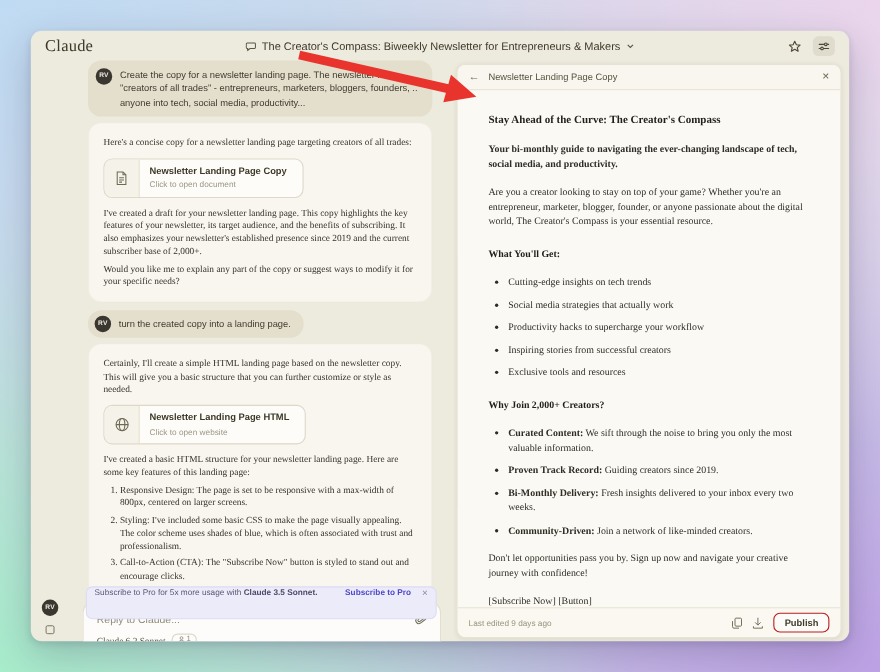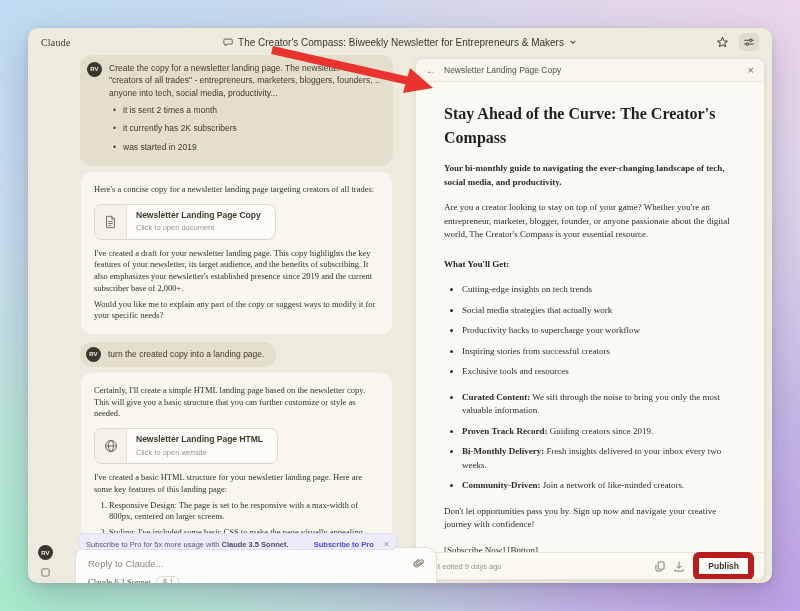--- a/index.html
+++ b/index.html
@@ -16,21 +16,21 @@
     position:relative;
   }
 
   
   .app-window {
     position:absolute; left:28px; top:28px; width:744px; height:555px;
     background:#edeade; border-radius:10px; overflow:hidden;
     box-shadow:0 12px 34px rgba(40,30,70,.22), 0 2px 6px rgba(40,30,70,.12);
   }
   .app-header { position:absolute; left:0; top:0; right:0; height:28px; display:flex; align-items:center; padding:0 13px; }
-  .brand { font-family:"Liberation Serif", serif; font-size:10px; color:#3d3929; letter-spacing:.2px; }
+  .brand { font-family:"Liberation Serif", serif; font-size:15px; color:#3d3929; letter-spacing:.2px; }
   .chat-title-wrap { position:absolute; left:50%; top:0; height:28px; transform:translateX(-50%); display:flex; align-items:center; gap:5px; white-space:nowrap; }
   .chat-title { font-size:10px; color:#3d3929; }
   .header-actions { margin-left:auto; display:flex; align-items:center; gap:7px; }
   .icon-btn { display:flex; align-items:center; justify-content:center; width:20px; height:18px; border-radius:5px; cursor:pointer; }
   .icon-btn.boxed { background:#e0dccd; }
 
   svg.ic { display:block; }
 
   
   .chat-area { position:absolute; left:52px; top:27px; width:313px; }
@@ -58,32 +58,32 @@
     display:inline-flex; align-items:stretch; background:#fdfcf8;
     border:1px solid #ddd8c8; border-radius:8px; margin:4px 0; cursor:pointer; overflow:hidden;
   }
   .artifact-card .icon-cell { width:32px; display:flex; align-items:center; justify-content:center; background:#f5f3e9; border-right:1px solid #e5e1d2; }
   .artifact-card .meta { padding:5px 14px 5px 9px; font-family:"Liberation Sans", sans-serif; }
   .artifact-card .a-title { font-size:8.5px; font-weight:700; color:#3d3929; }
   .artifact-card .a-sub { font-size:7.5px; color:#9b9684; margin-top:2px; }
 
   
   .pro-banner {
-    position:absolute; left:50px; top:505px; width:319px; height:17px; z-index:6;
+    position:absolute; left:50px; top:505px; width:319px; height:30px; z-index:6;
     background:#ebebfa; border:1px solid #dddcf2; border-radius:6px;
-    display:flex; align-items:flex-end; gap:4px; padding:0 7px;
+    display:flex; align-items:flex-start; gap:4px; padding:0 7px;
     font-size:7.5px; color:#595777;
   }
   .pro-banner b { color:#4c4a68; }
   .pro-banner .cta { margin-left:auto; color:#4f46c9; font-weight:700; cursor:pointer; }
   .pro-banner .x { color:#8c8aa6; cursor:pointer; font-size:9px; margin-left:6px; }
 
   
   .composer {
-    position:absolute; left:47px; top:519px; width:362px; height:40px; z-index:5;
+    position:absolute; left:47px; top:519px; width:326px; height:40px; z-index:5;
     background:#fdfcfa; border:1px solid #e2ded0; border-bottom:none; border-radius:10px 10px 0 0;
     padding:7px 10px 0 12px;
   }
   .composer .row1 { display:flex; align-items:center; }
   .composer .placeholder { font-size:9.5px; color:#8f8a78; flex:1; }
   .attach-btn { width:16px; height:16px; border-radius:50%; display:flex; align-items:center; justify-content:center; cursor:pointer; }
   .composer .row2 { display:flex; align-items:center; gap:5px; margin-top:5px; }
   .model-name { font-family:"Liberation Serif", serif; font-size:8.5px; color:#56523f; }
   .user-badge { display:inline-flex; align-items:center; gap:2px; border:1px solid #ddd8c8; border-radius:8px; padding:1px 5px; font-size:7px; color:#8f8a78; cursor:pointer; }
 
@@ -98,31 +98,31 @@
     box-shadow:0 1px 5px rgba(60,50,20,.07);
   }
   .panel-header { height:23px; flex:none; display:flex; align-items:center; gap:8px; padding:0 10px; border-bottom:1px solid #e8e4d6; background:#f8f6ef; font-size:8.5px; color:#57533f; }
   .panel-header .back { cursor:pointer; font-size:10px; color:#6e6a56; }
   .panel-header .x { margin-left:auto; cursor:pointer; font-size:11px; color:#6e6a56; }
 
   .panel-body {
     flex:1; padding:16px 31px 0 28px; overflow:hidden;
     font-family:"Liberation Serif", serif; font-size:9px; line-height:1.5; color:#2e2c25;
   }
-  .panel-body h1 { font-size:16px; margin:4px 0 12px; color:#201f1a; }
+  .panel-body h1 { font-size:10px; margin:4px 0 12px; color:#201f1a; }
   .panel-body .lede { font-weight:700; margin-bottom:12px; }
   .panel-body p { margin-bottom:12px; }
   .panel-body h2 { font-size:9px; margin:16px 0 12px; color:#201f1a; }
   .panel-body ul { margin:0 0 12px 6px; padding-left:12px; }
   .panel-body li { margin-bottom:7px; }
 
   .panel-footer { height:27px; flex:none; display:flex; align-items:center; gap:9px; padding:0 10px; border-top:1px solid #e8e4d6; background:#faf8f1; }
   .last-edited { font-size:7.5px; color:#98937f; margin-right:auto; }
   .footer-icon { cursor:pointer; display:flex; }
-  .publish-btn { background:#fcfbf7; border:6px solid #b91c1c; border-radius:6px; padding:3px 9px; font-size:8.5px; font-weight:700; color:#3d3929; cursor:pointer; }
+  .publish-btn { background:#fcfbf7; border:1px solid #b91c1c; border-radius:6px; padding:3px 9px; font-size:8.5px; font-weight:700; color:#3d3929; cursor:pointer; }
 
   
   .arrow-overlay { position:absolute; left:0; top:0; width:800px; height:611px; z-index:20; pointer-events:none; }
 </style>
 </head>
 <body>
 
 <div class="app-window">
 
   <div class="app-header">
@@ -152,25 +152,20 @@
       </div>
     </div>
   </div>
 
   <div class="chat-area">
 
     <div class="msg-user">
       <div class="avatar">RV</div>
       <div>
         <span>Create the copy for a newsletter landing page. The newsletter is for "creators of all trades" - entrepreneurs, marketers, bloggers, founders, .. anyone into tech, social media, productivity...</span>
-        <ul>
-          <li>it is sent 2 times a month</li>
-          <li>it currently has 2K subscribers</li>
-          <li>was started in 2019</li>
-        </ul>
       </div>
     </div>
 
     <div class="msg-ai">
       <p>Here's a concise copy for a newsletter landing page targeting creators of all trades:</p>
       <div class="artifact-card">
         <div class="icon-cell">
           <svg class="ic" width="13" height="14" viewBox="0 0 14 16" fill="none" stroke="#6e6a56" stroke-width="1.1">
               <path d="M2.5 1.5h6l3 3v10h-9z"></path>
               <path d="M8.5 1.5v3h3"></path>
@@ -265,20 +260,21 @@
       <p class="lede">Your bi-monthly guide to navigating the ever-changing landscape of tech, social media, and productivity.</p>
       <p>Are you a creator looking to stay on top of your game? Whether you're an entrepreneur, marketer, blogger, founder, or anyone passionate about the digital world, The Creator's Compass is your essential resource.</p>
       <h2>What You'll Get:</h2>
       <ul>
         <li>Cutting-edge insights on tech trends</li>
         <li>Social media strategies that actually work</li>
         <li>Productivity hacks to supercharge your workflow</li>
         <li>Inspiring stories from successful creators</li>
         <li>Exclusive tools and resources</li>
       </ul>
+      <h2>Why Join 2,000+ Creators?</h2>
       <ul>
         <li><b>Curated Content:</b><span> We sift through the noise to bring you only the most valuable information.</span></li>
         <li><b>Proven Track Record:</b><span> Guiding creators since 2019.</span></li>
         <li><b>Bi-Monthly Delivery:</b><span> Fresh insights delivered to your inbox every two weeks.</span></li>
         <li><b>Community-Driven:</b><span> Join a network of like-minded creators.</span></li>
       </ul>
       <p>Don't let opportunities pass you by. Sign up now and navigate your creative journey with confidence!</p>
       <p>[Subscribe Now] [Button]</p>
 
     </div>

